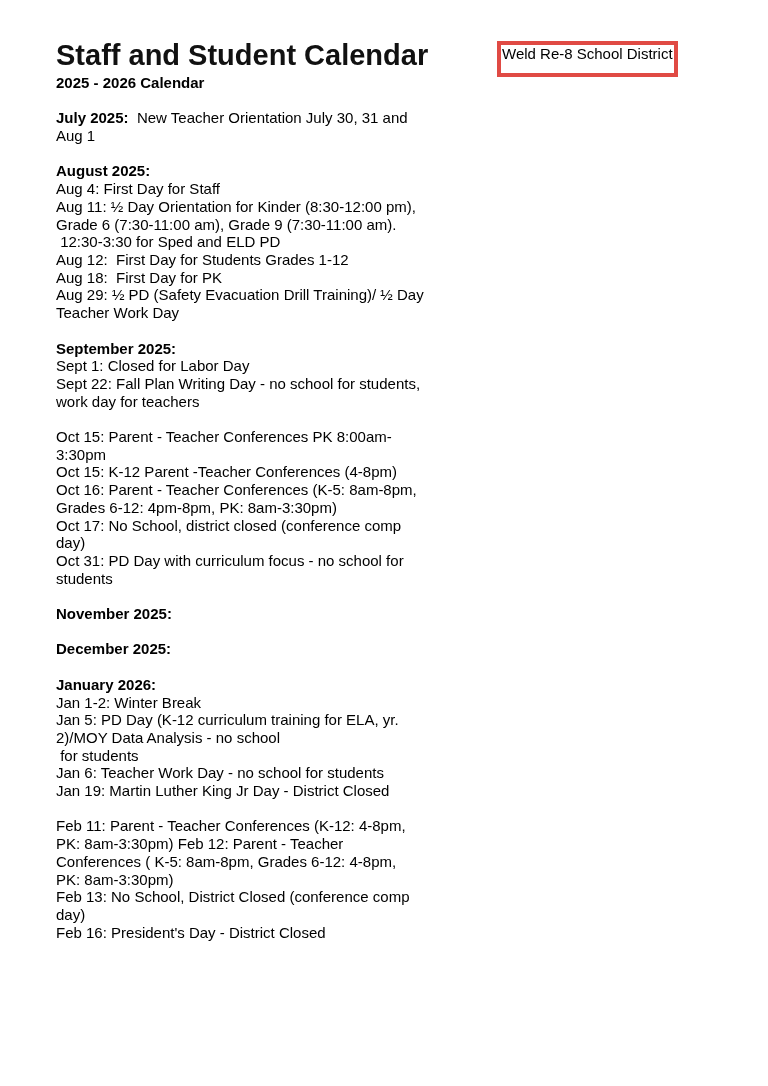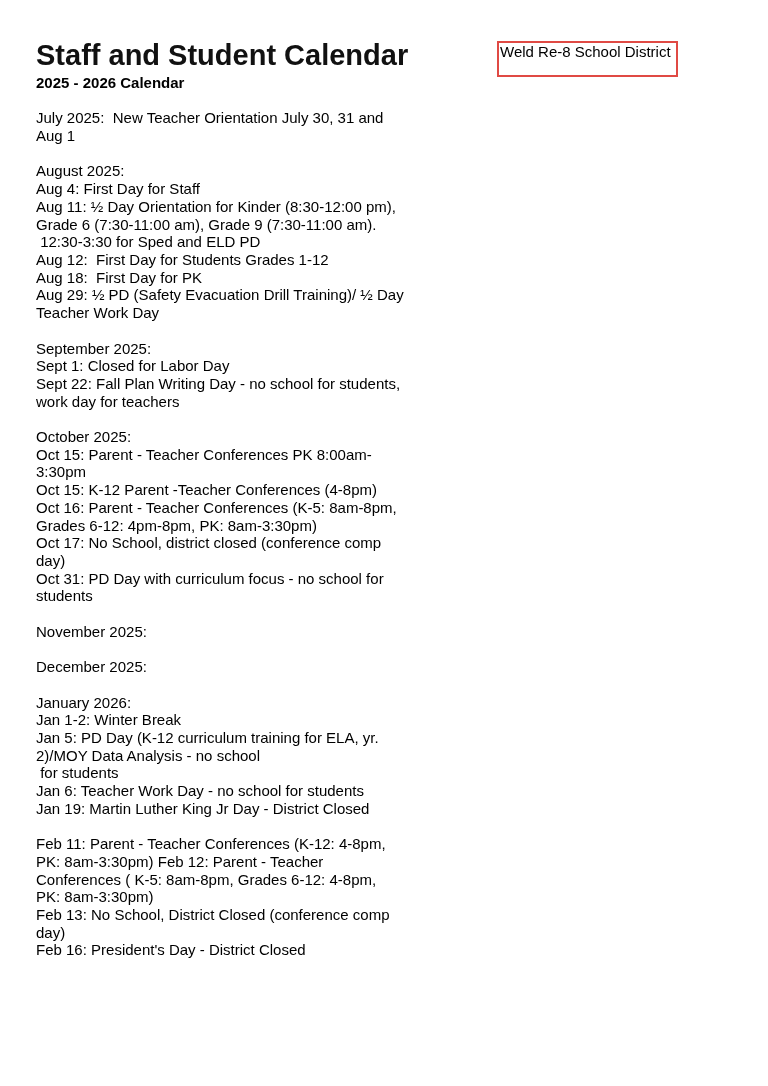--- a/index.html
+++ b/index.html
@@ -13,21 +13,21 @@
     width: 768px;
     height: 1086px;
     background: #ffffff;
     overflow: hidden;
     font-family: "Liberation Sans", "DejaVu Sans", sans-serif;
     color: #000000;
     -webkit-font-smoothing: antialiased;
   }
   .content {
     position: absolute;
-    left: 36px;
+    left: 56px;
     top: 40px;
     width: 500px;
   }
   .doc-title {
     margin: 0;
     font-size: 29px;
     font-weight: bold;
     line-height: 30px;
     color: #111111;
   }
@@ -36,37 +36,37 @@
     font-size: 15px;
     font-weight: bold;
     line-height: 17.7px;
   }
   .section {
     margin-top: 17.7px;
     font-size: 15px;
     line-height: 17.7px;
   }
   .section .heading {
-    font-weight: normal;
+    font-weight: bold;
   }
   .section .body {
     white-space: pre-wrap;
   }
   .section.inline .heading,
   .section.inline .body {
     display: inline;
   }
   .district-box {
     position: absolute;
     left: 497px;
     top: 41px;
     width: 181px;
     height: 36px;
     box-sizing: border-box;
-    border: 2px solid #8b5cf6;
+    border: 4px solid #8b5cf6;
     padding: 1px 1px 0 1px;
     font-size: 15px;
     line-height: 16px;
     white-space: nowrap;
     overflow: hidden;
   }
 </style>
 </head>
 <body>
 
@@ -99,21 +99,20 @@
     </div>
 
     <div class="section">
       <div class="heading">September 2025:</div>
       <div class="body">Sept 1: Closed for Labor Day
 Sept 22: Fall Plan Writing Day - no school for students,
 work day for teachers</div>
     </div>
 
     <div class="section">
-      <div class="heading">October 2025:</div>
       <div class="body">Oct 15: Parent - Teacher Conferences PK 8:00am-
 3:30pm
 Oct 15: K-12 Parent -Teacher Conferences (4-8pm)
 Oct 16: Parent - Teacher Conferences (K-5: 8am-8pm,
 Grades 6-12: 4pm-8pm, PK: 8am-3:30pm)
 Oct 17: No School, district closed (conference comp
 day)
 Oct 31: PD Day with curriculum focus - no school for
 students</div>
     </div>

